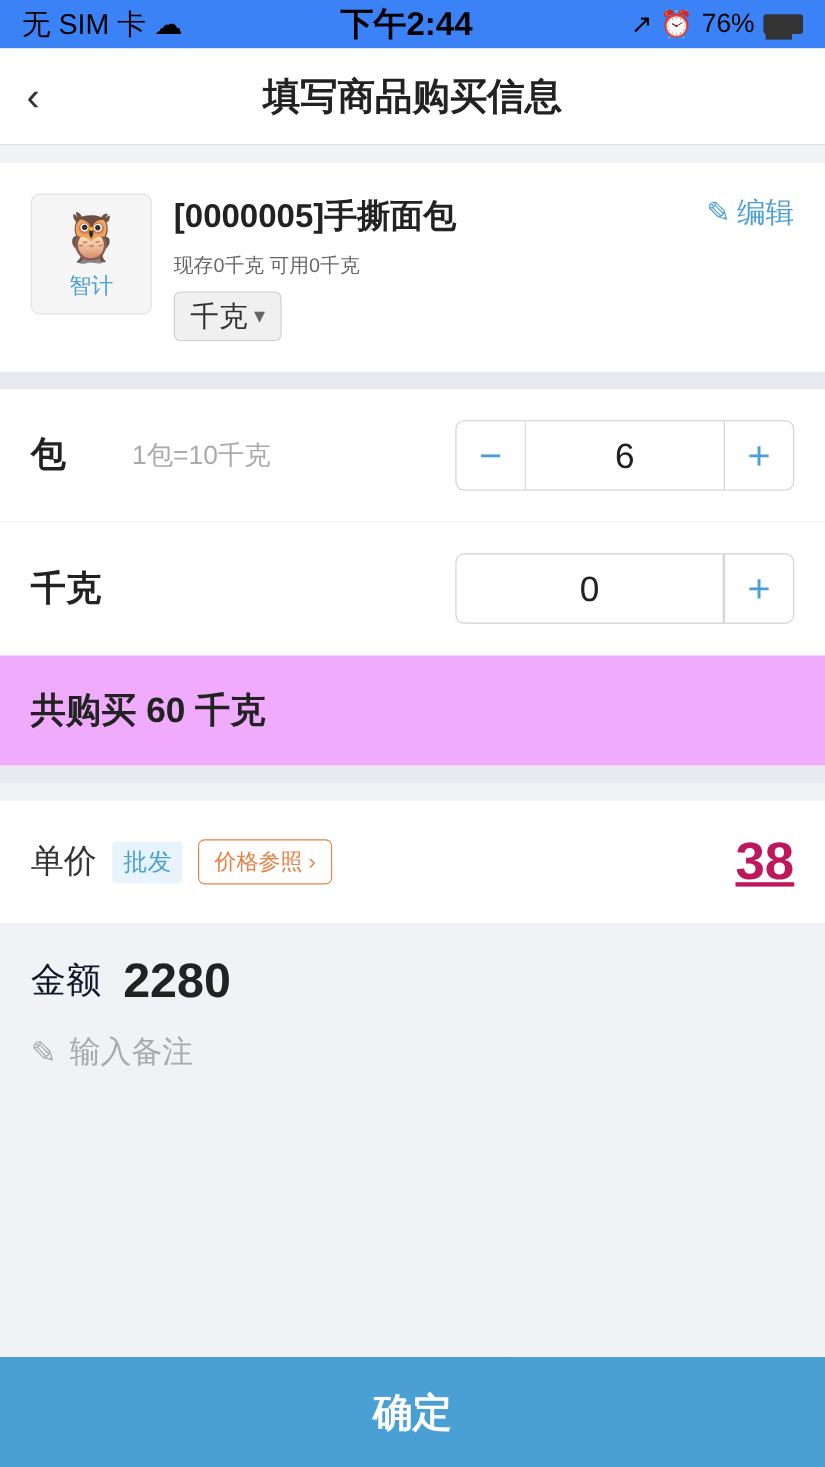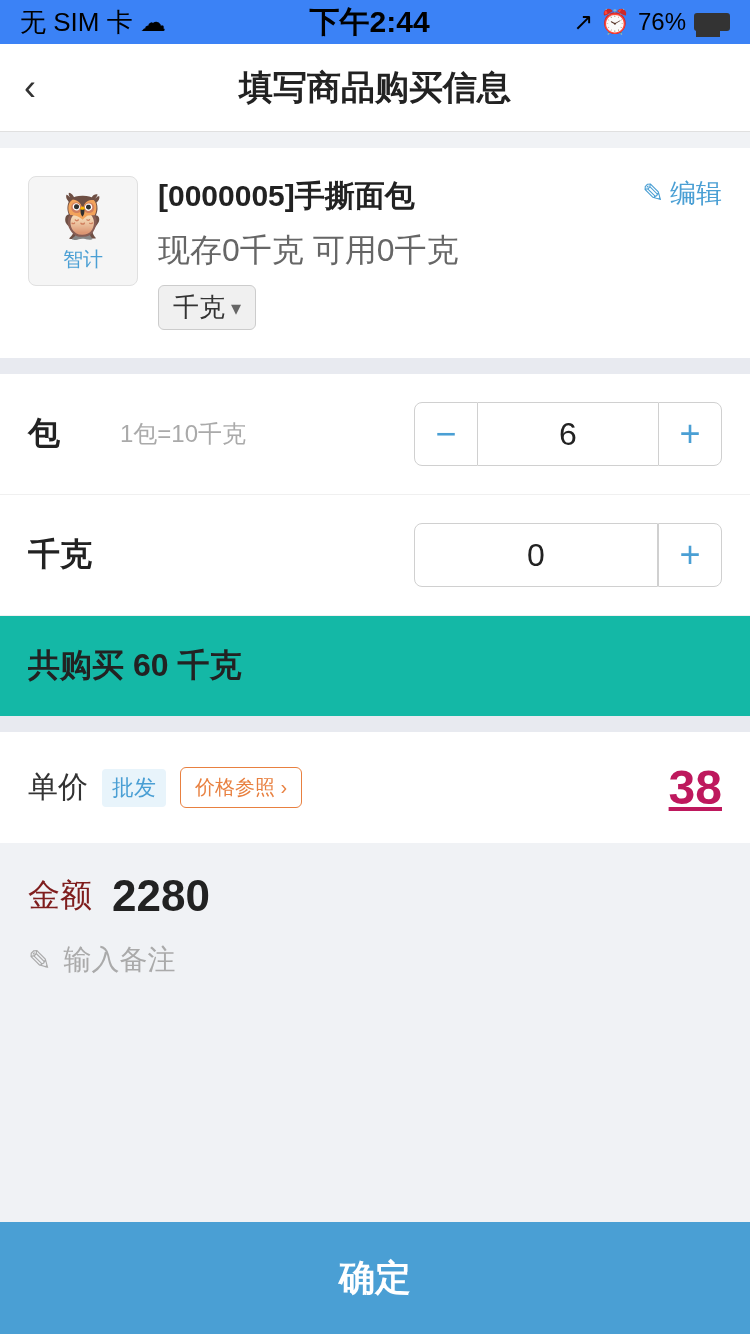--- a/index.html
+++ b/index.html
@@ -98,21 +98,21 @@
     .product-info {
       flex: 1;
     }
     .product-name {
       font-size: 30px;
       font-weight: 600;
       color: #222;
       margin-bottom: 12px;
     }
     .product-stock {
-      font-size: 32px;
+      font-size: 18px;
       color: #666;
       margin-bottom: 12px;
     }
     .product-unit-row {
       display: flex;
       align-items: center;
       gap: 12px;
       font-size: 26px;
       color: #666;
     }
@@ -219,21 +219,21 @@
       border-radius: 8px 0 0 8px;
       text-align: center;
       font-size: 32px;
       color: #222;
       background: #fff;
       outline: none;
     }
 
     
     .total-row {
-      background: #14b8a6;
+      background: #f0abfc;
       display: flex;
       align-items: center;
       justify-content: space-between;
       padding: 28px 28px;
     }
     .total-text {
       font-size: 32px;
       color: #222;
       font-weight: 600;
     }
@@ -243,20 +243,21 @@
       padding: 14px 28px;
       font-size: 28px;
       color: #4a9fd4;
       background: #fff;
       cursor: pointer;
     }
 
     
     .price-section {
       background: #fff;
+      margin-top: 16px;
       padding: 28px 28px;
     }
     .price-row {
       display: flex;
       align-items: center;
       justify-content: space-between;
     }
     .price-left {
       display: flex;
       align-items: center;
@@ -297,21 +298,21 @@
       padding: 28px 28px 20px;
     }
     .amount-row {
       display: flex;
       align-items: center;
       gap: 20px;
       margin-bottom: 20px;
     }
     .amount-label {
       font-size: 32px;
-      color: #7f1d1d;
+      color: #0f172a;
     }
     .amount-value {
       font-size: 44px;
       color: #222;
       font-weight: 700;
     }
     .note-row {
       display: flex;
       align-items: center;
       gap: 12px;
@@ -330,21 +331,21 @@
       background: #f0f2f5;
       height: 280px;
     }
 
     
     .confirm-btn {
       position: fixed;
       bottom: 0;
       left: 0;
       width: 750px;
-      height: 112px;
+      height: 100px;
       background: #4a9fd4;
       display: flex;
       align-items: center;
       justify-content: center;
       font-size: 36px;
       color: #fff;
       font-weight: 600;
       cursor: pointer;
       z-index: 100;
     }

